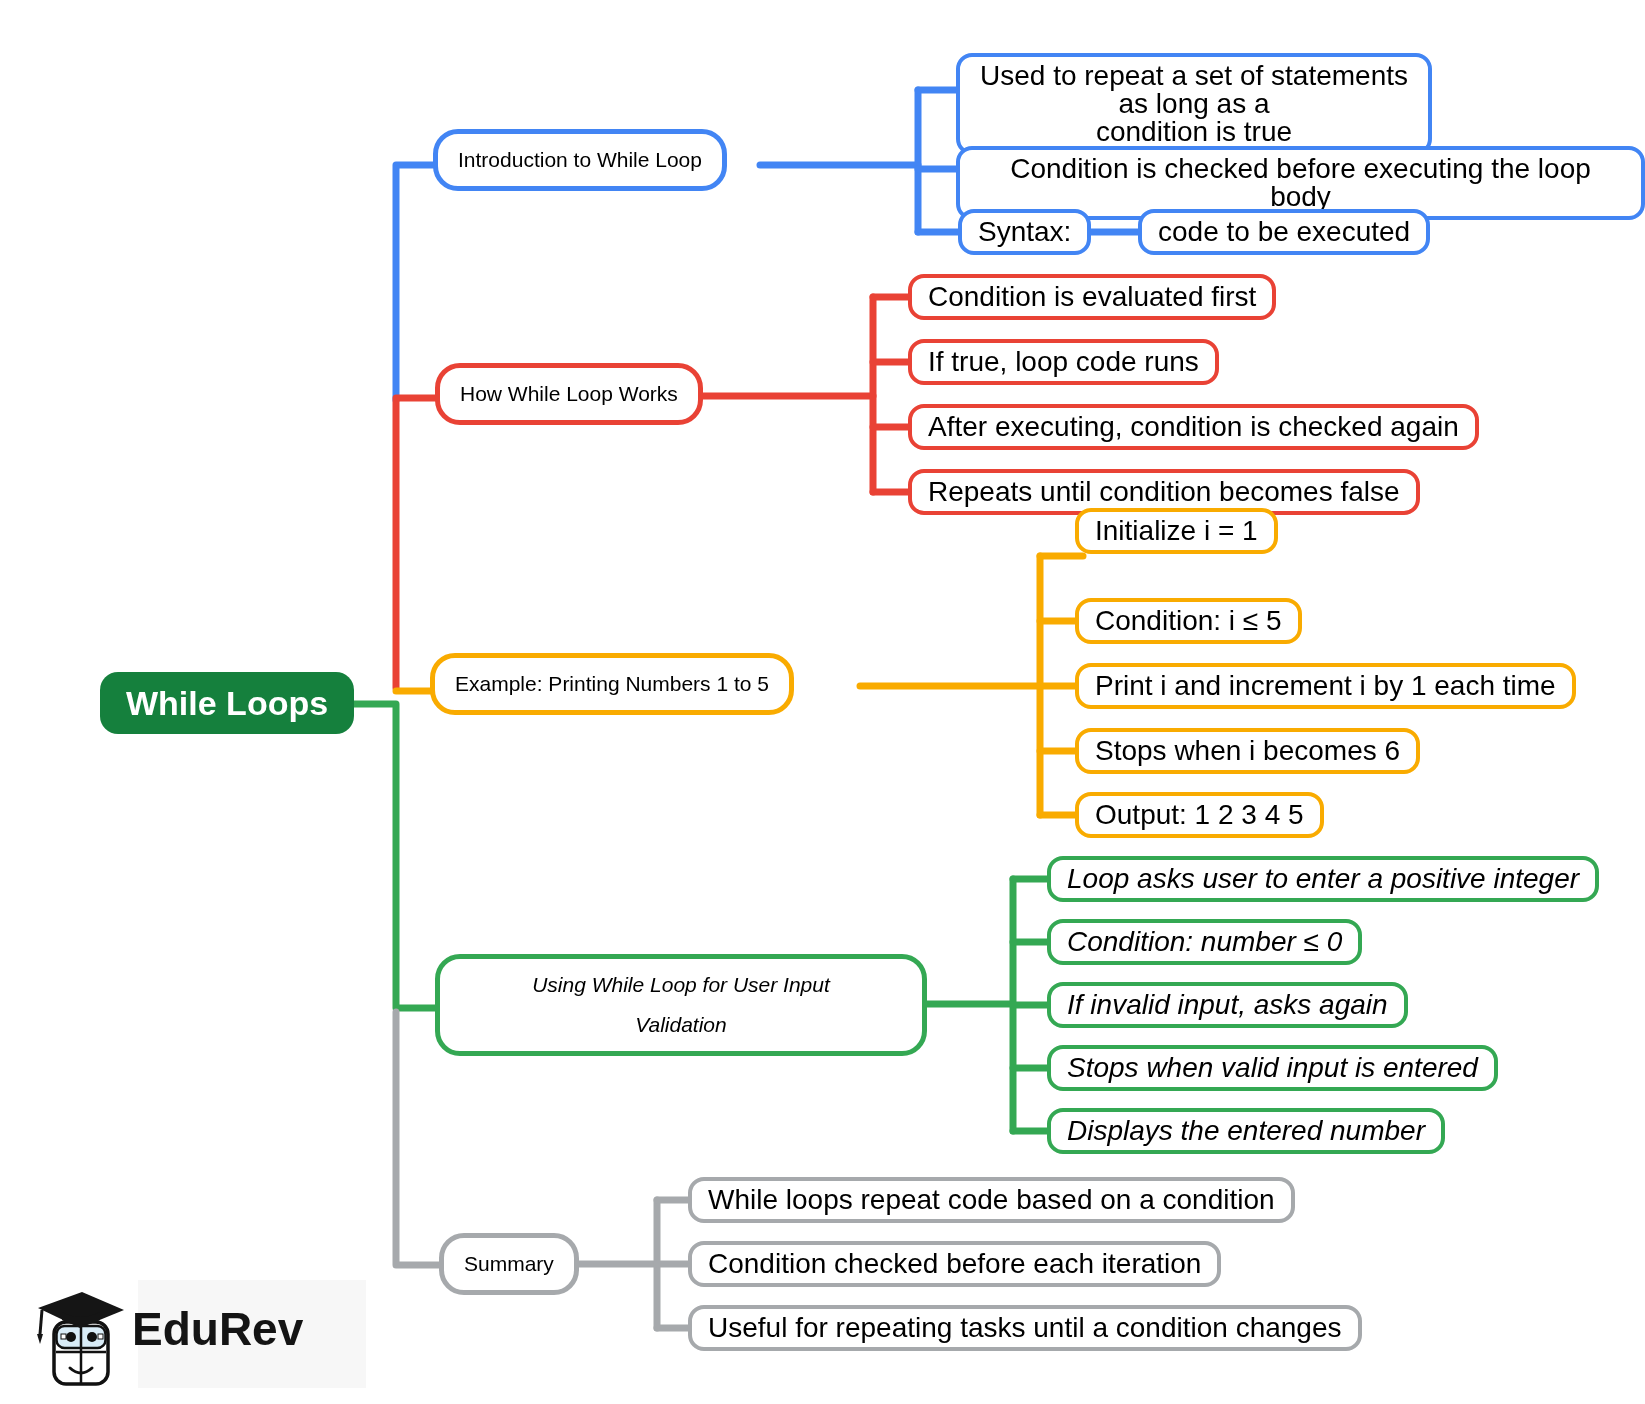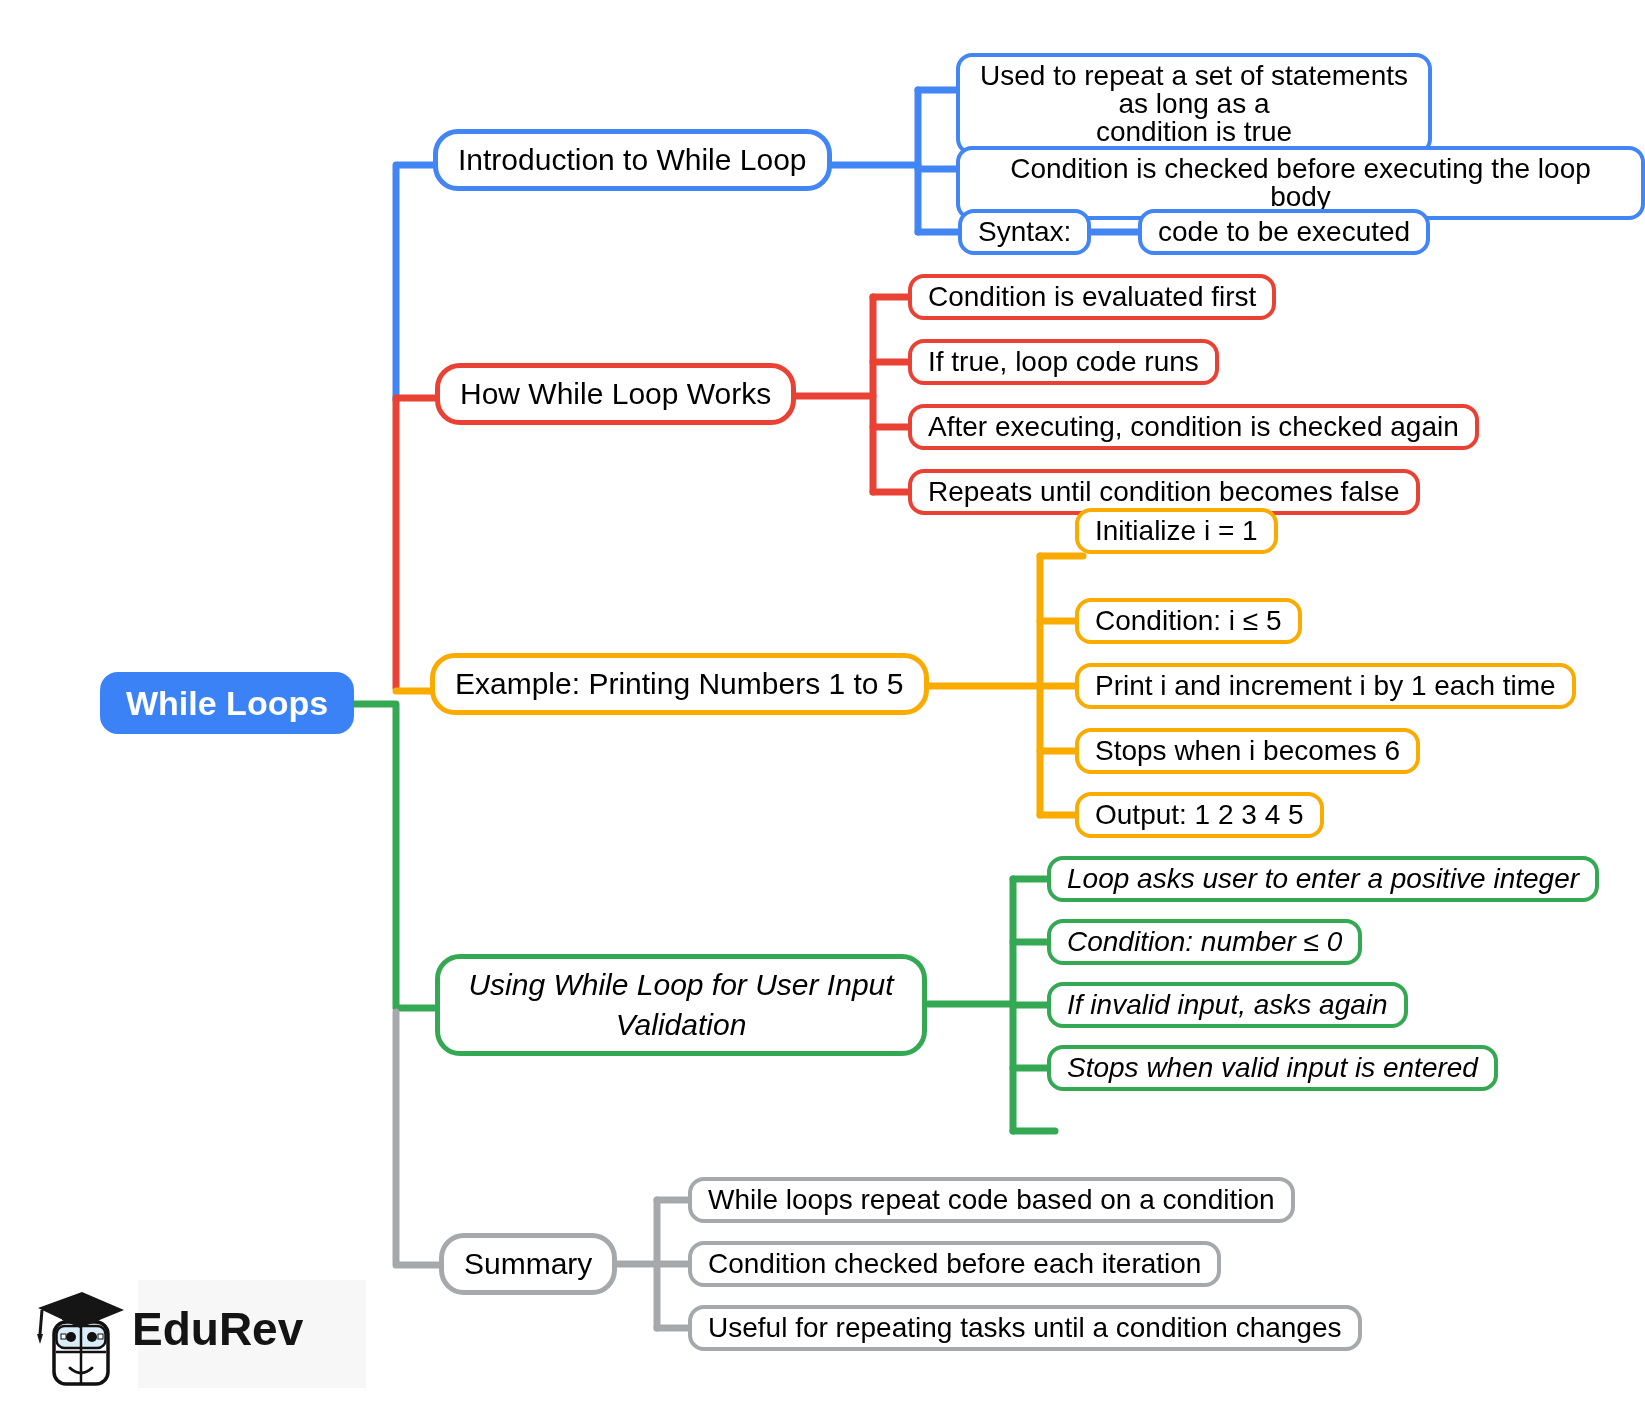--- a/index.html
+++ b/index.html
@@ -2,27 +2,27 @@
 <html><head>
 <meta charset="utf-8">
 <style>
   html,body{margin:0;padding:0;background:#ffffff;}
   #canvas{position:relative;width:1645px;height:1404px;background:#ffffff;overflow:hidden;
           font-family:"Liberation Sans", sans-serif;color:#000;}
   #wires{position:absolute;left:0;top:0;width:1645px;height:1404px;}
   .node{position:absolute;background:#ffffff;border-style:solid;border-radius:16px;
         white-space:pre-line;text-align:center;box-sizing:border-box;}
   .child{border-width:4px;font-size:28px;line-height:28px;padding:5px 16px;}
-  .main{border-width:5px;font-size:30px;line-height:40px;padding:6px 20px;border-radius:25px;}
+  .main{border-width:5px;font-size:21px;line-height:40px;padding:6px 20px;border-radius:25px;}
   .b-blue{border-color:#4285F4;}
   .b-red{border-color:#E94235;}
   .b-yellow{border-color:#F9AB00;}
   .b-green{border-color:#34A853;font-style:italic;}
   .b-gray{border-color:#A6A9AC;}
-  #root-node{position:absolute;left:100px;top:672px;background:#3b82f6;color:#fff;
+  #root-node{position:absolute;left:100px;top:672px;background:#15803d;color:#fff;
              font-size:34px;font-weight:bold;line-height:42px;padding:10px 26px;
              border-radius:18px;white-space:nowrap;}
   #logo{position:absolute;left:28px;top:1278px;width:330px;height:118px;}
   #logo-tint{position:absolute;left:110px;top:2px;width:228px;height:108px;background:#f7f7f7;}
   #logo-mascot{position:absolute;left:4px;top:8px;}
   #logo-word{position:absolute;left:104px;top:24px;font-size:46px;font-weight:bold;color:#141414;letter-spacing:0px;}
 </style>
 </head>
 <body>
 
@@ -93,20 +93,21 @@
   <div class="node child b-yellow" style="left:1075px;top:663px;">Print i and increment i by 1 each time</div>
   <div class="node child b-yellow" style="left:1075px;top:728px;">Stops when i becomes 6</div>
   <div class="node child b-yellow" style="left:1075px;top:792px;">Output: 1 2 3 4 5</div>
 
   <div class="node main b-green" style="left:435px;top:954px;width:492px;">Using While Loop for User Input
 Validation</div>
   <div class="node child b-green" style="left:1047px;top:856px;">Loop asks user to enter a positive integer</div>
   <div class="node child b-green" style="left:1047px;top:919px;">Condition: number ≤ 0</div>
   <div class="node child b-green" style="left:1047px;top:982px;">If invalid input, asks again</div>
   <div class="node child b-green" style="left:1047px;top:1045px;">Stops when valid input is entered</div>
+  <div class="node child b-green" style="left:1047px;top:1108px;">Displays the entered number</div>
 
   <div class="node main b-gray" style="left:439px;top:1233px;">Summary</div>
   <div class="node child b-gray" style="left:688px;top:1241px;">Condition checked before each iteration</div>
   <div class="node child b-gray" style="left:688px;top:1177px;">While loops repeat code based on a condition</div>
   <div class="node child b-gray" style="left:688px;top:1305px;">Useful for repeating tasks until a condition changes</div>
 
   <div id="logo">
     <div id="logo-tint"></div>
     <svg id="logo-mascot" width="96" height="110" viewBox="0 0 96 110" xmlns="http://www.w3.org/2000/svg">
 

